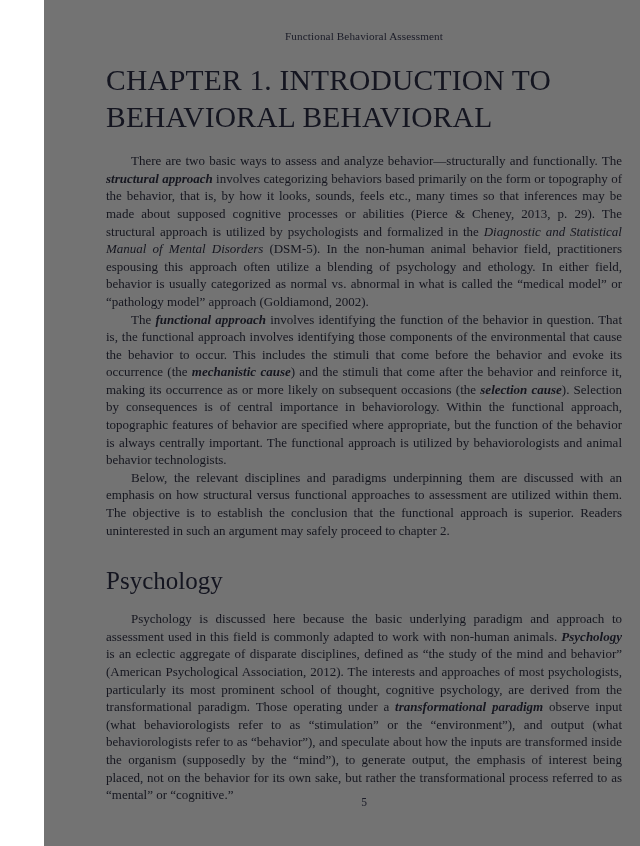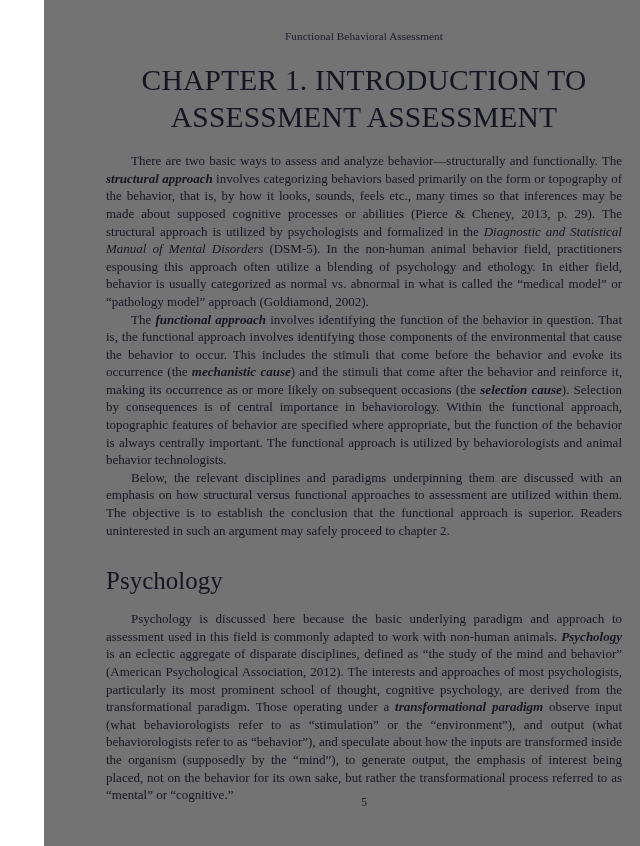--- a/index.html
+++ b/index.html
@@ -31,21 +31,20 @@
   .content {
     position: absolute;
     left: 62px;
     top: 62px;
     width: 516px;
   }
   .chapter-title {
     font-size: 29.5px;
     font-weight: 400;
     line-height: 1.24;
-    text-align: center;
     margin: 0 0 17px 0;
     letter-spacing: 0.2px;
     color: #141520;
   }
   .chapter-title .tl {
     display: block;
   }
   p.body {
     margin: 0;
     font-size: 13px;
@@ -85,21 +84,21 @@
 <body>
 
 <div class="page">
 
   <div class="running-header">Functional Behavioral Assessment</div>
 
   <div class="content">
 
     <h1 class="chapter-title">
       <span class="tl">CHAPTER 1. INTRODUCTION TO</span>
-      <span class="tl">ASSESSMENT ASSESSMENT</span>
+      <span class="tl">BEHAVIORAL BEHAVIORAL</span>
     </h1>
 
     <p class="body"><span>There are two basic ways to assess and analyze behavior—structurally and functionally. The </span><span class="bi">structural approach</span><span> involves categorizing behaviors based primarily on the form or topography of the behavior, that is, by how it looks, sounds, feels etc., many times so that inferences may be made about supposed cognitive processes or abilities (Pierce &amp; Cheney, 2013, p. 29). The structural approach is utilized by psychologists and formalized in the </span><span class="it">Diagnostic and Statistical Manual of Mental Disorders</span><span> (DSM-5). In the non-human animal behavior field, practitioners espousing this approach often utilize a blending of psychology and ethology. In either field, behavior is usually categorized as normal vs. abnormal in what is called the “medical model” or “pathology model” approach (Goldiamond, 2002).</span></p>
 
     <p class="body"><span>The </span><span class="bi">functional approach</span><span> involves identifying the function of the behavior in question. That is, the functional approach involves identifying those components of the environmental that cause the behavior to occur. This includes the stimuli that come before the behavior and evoke its occurrence (the </span><span class="bi">mechanistic cause</span><span>) and the stimuli that come after the behavior and reinforce it, making its occurrence as or more likely on subsequent occasions (the </span><span class="bi">selection cause</span><span>). Selection by consequences is of central importance in behaviorology. Within the functional approach, topographic features of behavior are specified where appropriate, but the function of the behavior is always centrally important. The functional approach is utilized by behaviorologists and animal behavior technologists.</span></p>
 
     <p class="body"><span>Below, the relevant disciplines and paradigms underpinning them are discussed with an emphasis on how structural versus functional approaches to assessment are utilized within them. The objective is to establish the conclusion that the functional approach is superior. Readers uninterested in such an argument may safely proceed to chapter 2.</span></p>
 
     <h2 class="section-heading">Psychology</h2>
 

